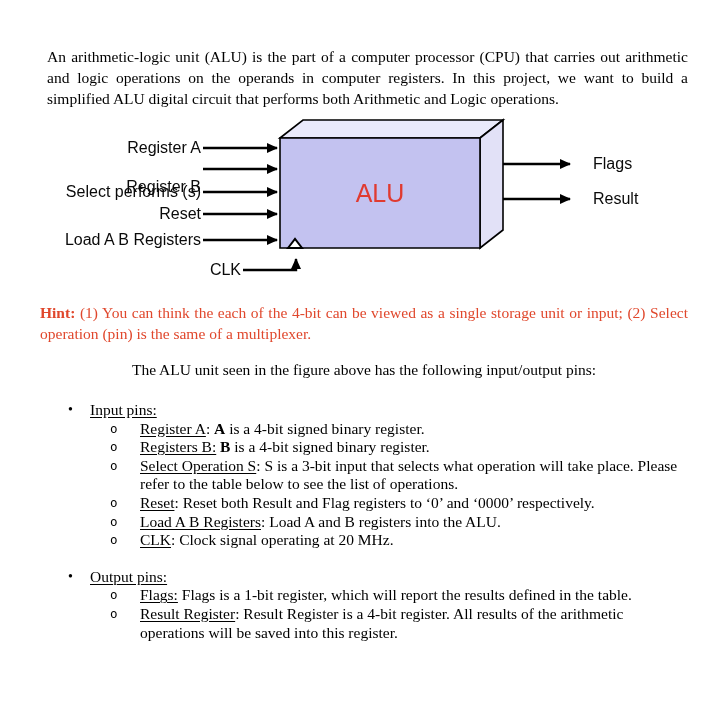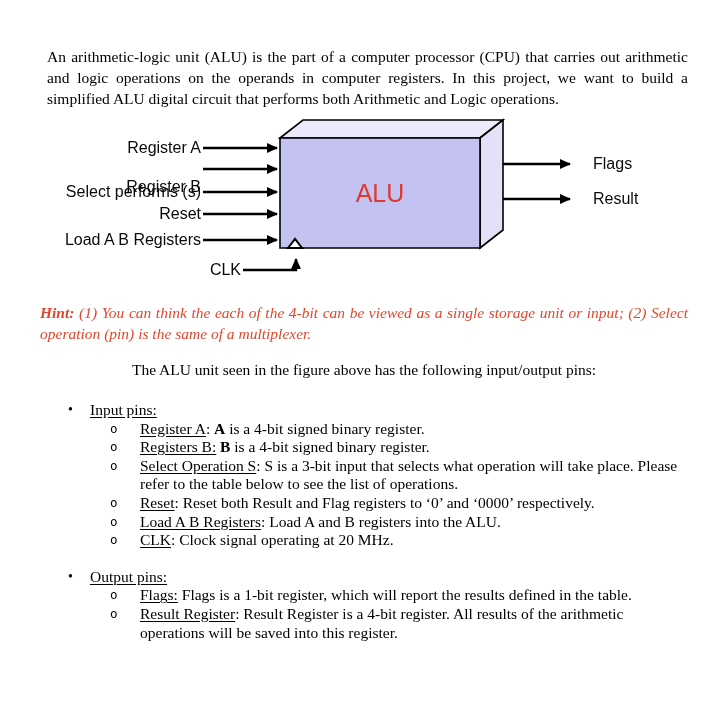--- a/index.html
+++ b/index.html
@@ -21,21 +21,21 @@
     text-underline-offset: 3px;
   }
 
   
   .para {
     font-size: 15.5px;
     line-height: 21px;
     text-align: justify;
   }
   .intro { margin-top: 21px; margin-left: 7px; }
-  .hint  { margin-top: 11px; font-style: italic; }
+  .hint  { margin-top: 11px; }
   .hint b { font-weight: bold; }
   .pins-line { margin-top: 15px; text-align: center; }
 
   
   .diagram {
     position: relative;
     width: 648px;
     height: 178px;
     margin-top: 4px;
   }

